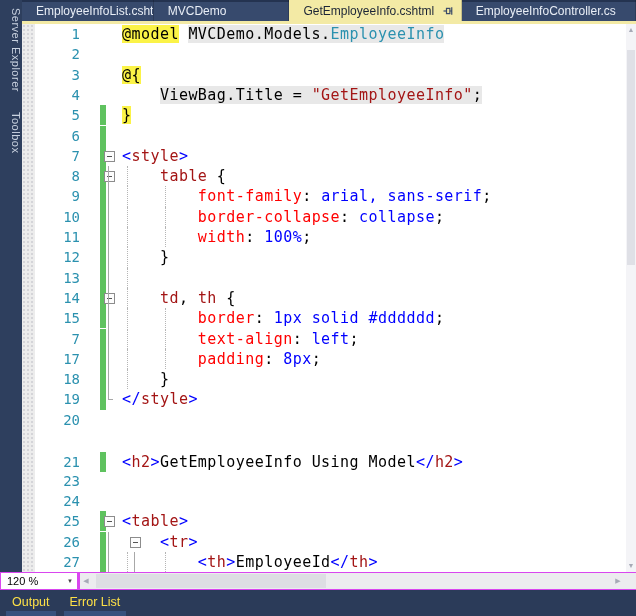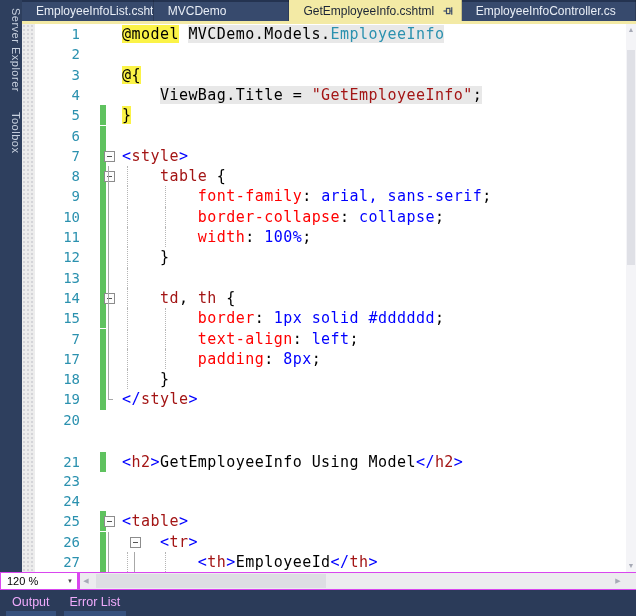--- a/index.html
+++ b/index.html
@@ -63,21 +63,21 @@
   .zoomcombo .zarrow{width:14px;text-align:center;font-size:6px;color:#444;}
   .hscroll{position:absolute;left:80px;right:12px;top:1px;height:16px;background:#ECECEF;}
   .harrow{position:absolute;top:0;width:12px;height:16px;color:#A7AAB6;font-size:7px;
           text-align:center;line-height:16px;}
   .hthumb{position:absolute;left:16px;width:230px;top:1px;bottom:1px;background:#DDDEE3;}
   .scrollcorner{position:absolute;right:0;top:1px;width:12px;height:16px;background:#ECECEF;}
 
   
   .bottombar{position:absolute;left:0;right:0;bottom:0;height:26px;background:#2B3B59;
              display:flex;align-items:center;padding-left:6px;z-index:5;}
-  .ptab{position:relative;color:#f0abfc;font-size:12.5px;padding:0 6px;margin-right:8px;
+  .ptab{position:relative;color:#fde047;font-size:12.5px;padding:0 6px;margin-right:8px;
         height:26px;line-height:24px;cursor:pointer;}
   .ptab::after{content:"";position:absolute;left:0;right:0;bottom:0;height:5px;background:#37517D;}
 </style>
 </head>
 <body>
 
 <div class="app">
 
   <div class="sidebar">
     <div class="vtab">Server Explorer</div>

